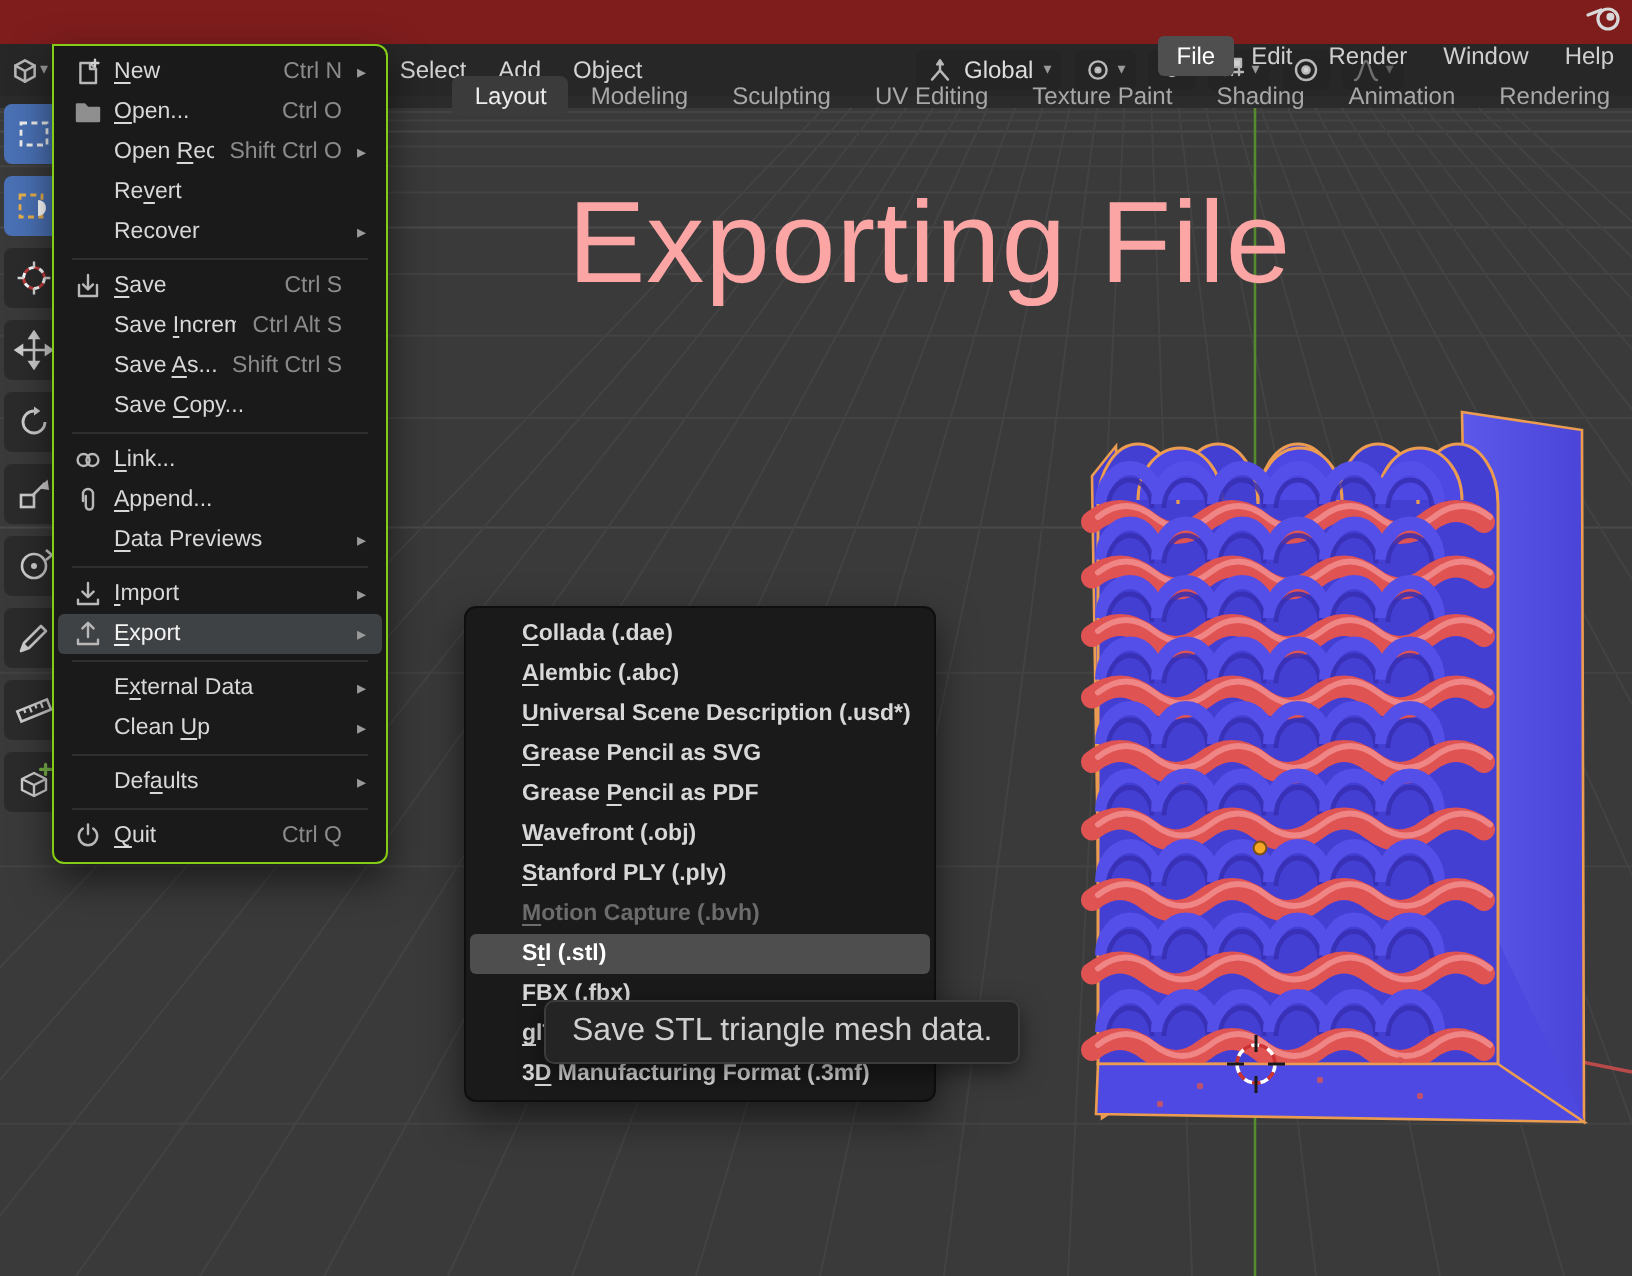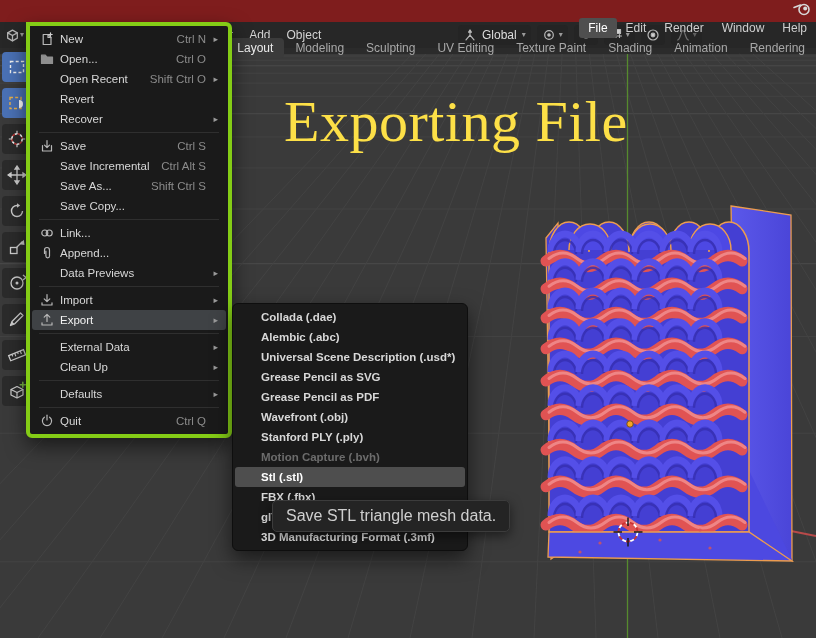--- a/index.html
+++ b/index.html
@@ -1,22 +1,22 @@
 <!DOCTYPE html>
 <html><head>
 <meta charset="utf-8">
 <style>
   html,body{margin:0;padding:0;background:#1d1d1d;width:816px;height:638px;overflow:hidden;
     font-family:"Liberation Sans","DejaVu Sans",sans-serif;font-size:12px;color:#d8d8d8;}
   #stage{position:relative;width:816px;height:638px;overflow:hidden;}
 
   
   #scene{position:absolute;left:0;top:0;z-index:0;}
-  #overlay-title{position:absolute;left:284px;top:88px;z-index:1;color:#fde047;
-    font-family:Liberation Serif, serif;font-weight:300;font-size:58px;letter-spacing:0.5px;}
+  #overlay-title{position:absolute;left:284px;top:88px;z-index:1;color:#fca5a5;
+    font-family:Liberation Sans, sans-serif;font-weight:300;font-size:58px;letter-spacing:0.5px;}
 
   
   #topbar{position:absolute;left:0;top:0;width:816px;height:22px;background:#7f1d1d;z-index:5;
     display:flex;align-items:flex-end;flex-direction:column;}
   #logo{width:20px;height:18px;margin:0 4px 0 5px;}
   .tmenu{padding:2px 9px;border-radius:3px;color:#cfcfcf;line-height:16px;}
   .tmenu.active{background:#4f4f4f;color:#ffffff;}
   #tabs{display:flex;margin-left:24px;}
   .tab{padding:2px 11px;border-radius:4px;color:#a8a8a8;line-height:16px;}
   .tab.active{background:#3b3b3b;color:#ececec;}
@@ -34,22 +34,22 @@
   .dim svg *{stroke:#6f6f6f !important;}
   .dim .chev{color:#5f5f5f;}
 
   
   #toolbar{position:absolute;left:2px;top:52px;width:30px;z-index:4;}
   .tool{width:29px;height:30px;background:#2b2b2b;border-radius:4px;margin-bottom:6px;
     display:flex;align-items:center;justify-content:center;}
   .tool.active{background:#4a71b5;}
 
   
-  #filemenu{position:absolute;left:26px;top:22px;width:206px;z-index:6;background:#1a1a1a;
-    border:4px solid #84cc16;border-radius:0 6px 6px 6px;box-shadow:0 8px 20px rgba(0,0,0,.55);
+  #filemenu{position:absolute;left:26px;top:22px;width:168px;z-index:6;background:#1a1a1a;
+    border:1px solid #84cc16;border-radius:0 6px 6px 6px;box-shadow:0 8px 20px rgba(0,0,0,.55);
     padding:3px 0;box-sizing:border-box;}
   #exportmenu{position:absolute;left:232px;top:303px;width:236px;z-index:7;background:#1a1a1a;
     border:1px solid #0e0e0e;border-radius:6px;box-shadow:0 8px 20px rgba(0,0,0,.55);
     padding:3px 0;box-sizing:border-box;}
   .mrow{height:20px;display:flex;align-items:center;padding:0 8px 0 8px;margin:0 2px;border-radius:3px;
     font-size:11.5px;color:#d8d8d8;white-space:nowrap;}
   .mrow .micon{width:20px;height:14px;flex:0 0 20px;display:flex;align-items:center;}
   .mrow .mlabel{flex:1;overflow:hidden;}
   .mrow .mshort{color:#8b8b8b;margin-left:8px;}
   .mrow .marrow{color:#9a9a9a;font-size:9px;margin-left:5px;width:7px;text-align:right;}

